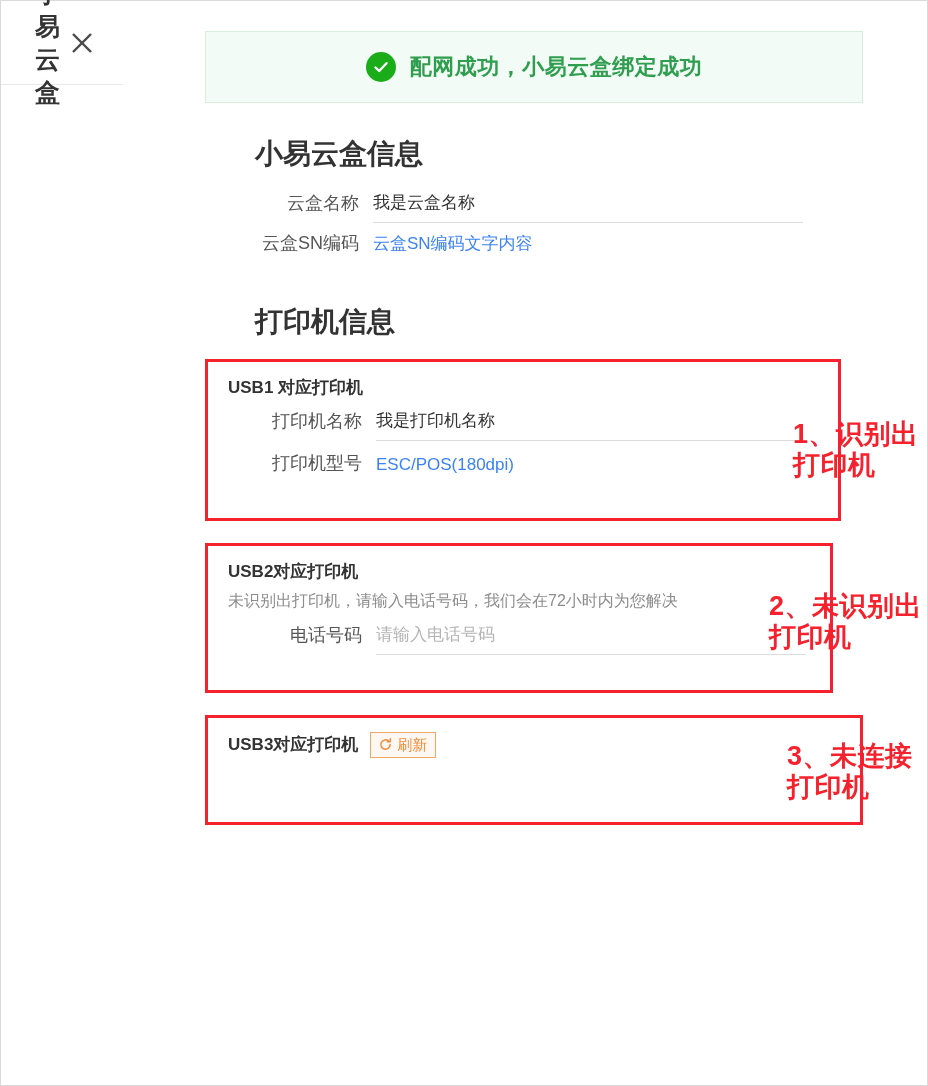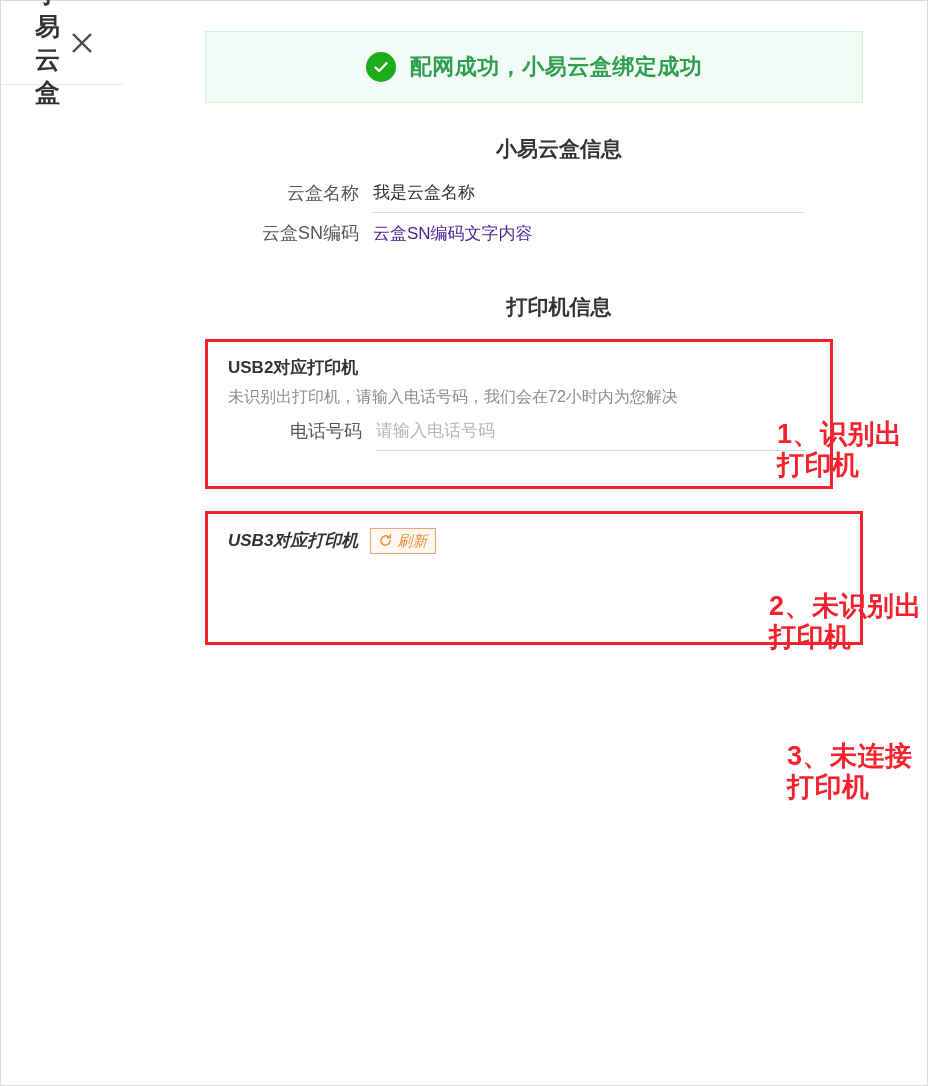--- a/index.html
+++ b/index.html
@@ -86,25 +86,24 @@
   .success-text {
     font-size: 22px;
     font-weight: bold;
     color: #2f9e4f;
     letter-spacing: 0.5px;
     text-align: right;
   }
 
   
   .section-title {
-    font-size: 21px;
+    font-size: 28px;
     font-weight: bold;
     color: #333333;
     margin: 0 0 18px 50px;
-    text-align: center;
   }
   .section-title.second {
     margin-top: 40px;
   }
 
   
   .field-row {
     display: flex;
     align-items: flex-end;
     margin: 0 0 8px 0;
@@ -128,39 +127,39 @@
   .field-underline {
     flex: 1;
     border-bottom: 1px solid #dcdcdc;
     max-width: 430px;
     display: flex;
     align-items: flex-end;
   }
   .field-underline .field-value { flex: 1; }
   .field-plain {
     font-size: 17px;
-    color: #4c1d95;
+    color: #3b82f6;
     padding-bottom: 8px;
   }
   .placeholder {
     color: #b4b4b4;
   }
 
   
   .printer-card {
     border: 3px solid #f5222d;
     box-sizing: border-box;
     padding: 14px 20px 16px 20px;
     margin-bottom: 22px;
     position: relative;
     background: #ffffff;
   }
   .printer-card.card1 { width: 636px; height: 162px; }
   .printer-card.card2 { width: 628px; height: 150px; }
-  .printer-card.card3 { width: 658px; height: 134px; font-style: italic; }
+  .printer-card.card3 { width: 658px; height: 110px; }
 
   .card-head {
     display: flex;
     align-items: center;
     gap: 12px;
     font-size: 17px;
     font-weight: bold;
     color: #333333;
     margin-bottom: 6px;
   }
@@ -197,21 +196,21 @@
 
   
   .annotation {
     position: absolute;
     color: #f5222d;
     font-size: 27px;
     font-weight: bold;
     line-height: 1.15;
     letter-spacing: 0.5px;
   }
-  .ann1 { left: 654px; top: 418px; }
+  .ann1 { left: 670px; top: 418px; }
   .ann2 { left: 646px; top: 590px; }
   .ann3 { left: 664px; top: 740px; }
 
   
   .dialog-footer {
     height: 82px;
     min-height: 82px;
     border-top: 1px solid #e8e8e8;
     display: flex;
     align-items: center;
@@ -267,20 +266,33 @@
       </div>
     </div>
 
     <div class="field-row">
       <div class="field-label">云盒SN编码</div>
       <div class="field-plain">云盒SN编码文字内容</div>
     </div>
 
     <div class="section-title second">打印机信息</div>
 
+    <div class="printer-card card1">
+      <div class="card-head">USB1 对应打印机</div>
+      <div class="card-field">
+        <div class="field-label">打印机名称</div>
+        <div class="field-underline">
+          <div class="field-value">我是打印机名称</div>
+        </div>
+      </div>
+      <div class="card-field">
+        <div class="field-label">打印机型号</div>
+        <div class="field-plain">ESC/POS(180dpi)</div>
+      </div>
+    </div>
 
     <div class="printer-card card2">
       <div class="card-head">USB2对应打印机</div>
       <div class="card-note">未识别出打印机，请输入电话号码，我们会在72小时内为您解决</div>
       <div class="card-field">
         <div class="field-label">电话号码</div>
         <div class="field-underline">
           <div class="field-value placeholder">请输入电话号码</div>
         </div>
       </div>

